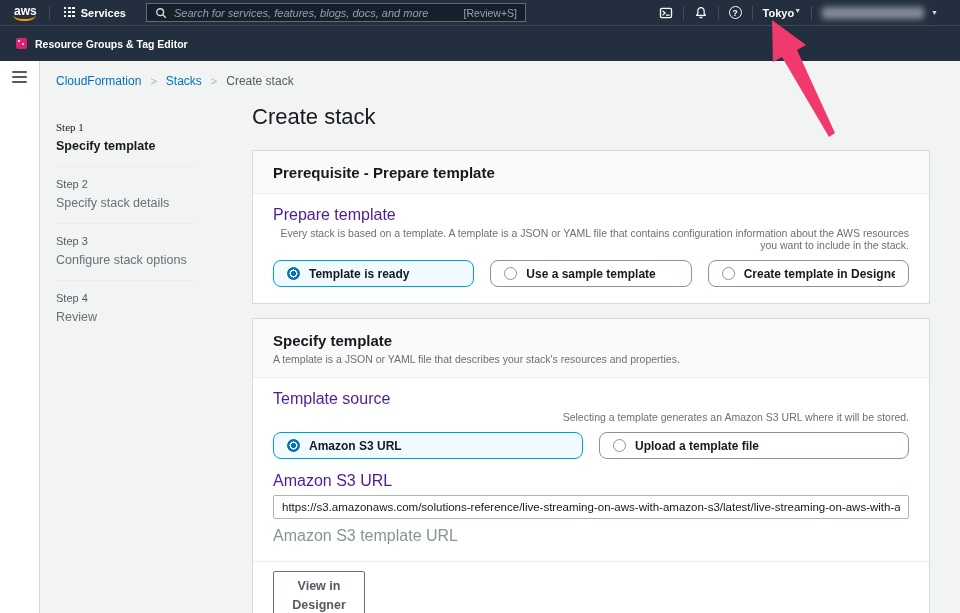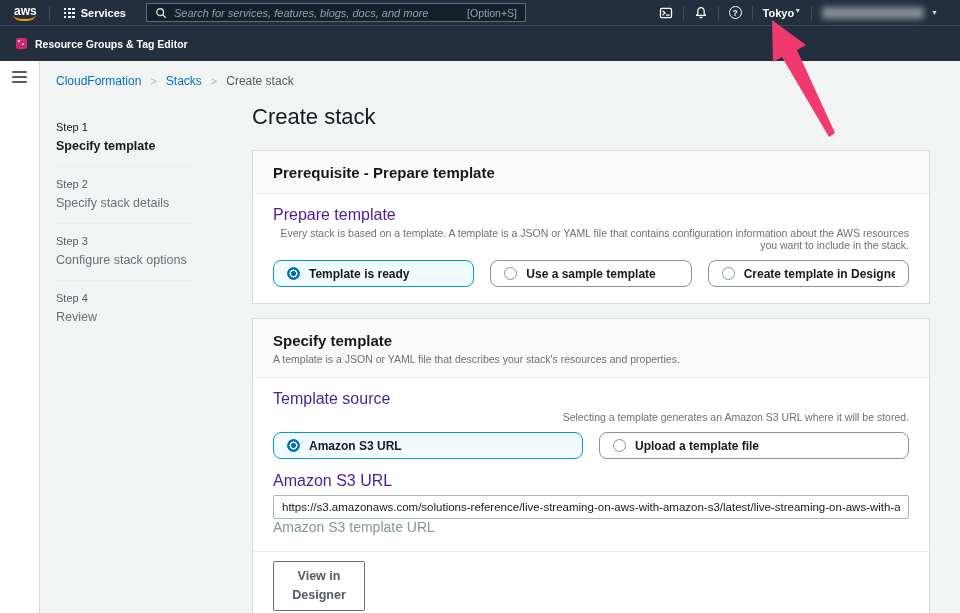--- a/index.html
+++ b/index.html
@@ -9,21 +9,21 @@
     font-family:"Liberation Sans","DejaVu Sans",sans-serif;
     background:#f2f3f3; color:#16191f;
   }
 
   
   .topnav { height:25px; background:#232f3e; display:flex; align-items:center; padding:0 12px; gap:10px; }
   .aws-logo { color:#fff; font-weight:bold; font-size:12px; line-height:1; position:relative; padding:2px 2px 5px; }
   .aws-logo::after { content:""; position:absolute; left:1px; right:3px; bottom:1px; height:4px;
     border-bottom:2px solid #ff9900; border-radius:0 0 70% 70% / 0 0 160% 160%; }
   .nav-sep { width:1px; height:14px; background:#414d5c; }
-  .services-btn { display:flex; align-items:flex-end; gap:6px; color:#fff; font-size:11px; font-weight:bold; padding:0 4px; cursor:pointer; }
+  .services-btn { display:flex; align-items:flex-start; gap:6px; color:#fff; font-size:11px; font-weight:bold; padding:0 4px; cursor:pointer; }
   .grid-icon { width:11px; height:11px; display:grid; grid-template-columns:repeat(3,1fr); grid-template-rows:repeat(3,1fr); gap:1.4px; }
   .grid-icon i { background:#fff; border-radius:.5px; }
   .searchbar { width:380px; height:19px; background:#171f2b; border:1px solid #5f6b7a; border-radius:0;
     display:flex; align-items:center; gap:7px; padding:0 8px; margin-left:6px; cursor:text; }
   .search-ph { flex:1; color:#95a0ab; font-style:italic; font-size:11px; white-space:nowrap; overflow:hidden; }
   .search-shortcut { color:#95a0ab; font-size:10.5px; }
   .topnav-right { margin-left:auto; display:flex; align-items:center; }
   .nav-icon-btn { padding:0 10px; display:flex; align-items:center; cursor:pointer; }
   .help-circle { width:13px; height:13px; border:1.4px solid #fff; border-radius:50%; color:#fff;
     font-size:8.5px; font-weight:bold; display:flex; align-items:center; justify-content:center; }
@@ -50,21 +50,21 @@
   .crumb-link { color:#0073bb; cursor:pointer; text-decoration:none; }
   .crumb-sep { color:#aab7b8; font-size:11px; }
   .crumb-current { color:#545b64; }
 
   .content-row { display:flex; margin-top:14px; }
   .steps-col { width:196px; flex-shrink:0; padding-top:8px; }
   .step { width:140px; padding:11px 0 13px; }
   .step:not(:last-child) { border-bottom:1px solid #eaeded; }
   .step-num { font-size:11px; color:#545b64; margin-bottom:6px; }
   .step-label { font-size:12.5px; color:#687078; }
-  .step.active .step-num { color:#16191f; }
+  .step.active .step-num { color:#16191f;font-family:Liberation Serif, serif; }
   .step.active .step-label { color:#16191f; font-weight:bold; }
 
   .main-col { flex:1; min-width:0; }
   .page-title { font-size:22px; font-weight:500; color:#16191f; margin:2px 0 20px; }
 
   .panel { background:#fff; border:1px solid #d5dbdb; margin-bottom:14px; }
   .panel-header { background:#fafafa; border-bottom:1px solid #eaeded; padding:13px 20px 12px; }
   .panel-title { font-size:15px; font-weight:bold; color:#16191f; }
   .panel-desc { font-size:10.5px; color:#687078; margin-top:4px; }
   .panel-body { padding:12px 20px 16px; }
@@ -77,21 +77,21 @@
     display:flex; align-items:center; gap:9px; padding:0 13px; cursor:pointer; }
   .tile.selected { background:#f1faff; border-color:#00a1c9; }
   .tile-label { font-size:12px; font-weight:bold; color:#16191f; white-space:nowrap; overflow:hidden; }
   .radio { width:13px; height:13px; border-radius:50%; border:1px solid #879596; background:#fff; flex-shrink:0; }
   .radio.checked { border:none;
     background:radial-gradient(circle,#0073bb 0 2.4px,#fff 2.5px 4px,#0073bb 4.1px 6.5px,#fff 6.6px); }
 
   .form-group { margin-top:13px; }
   .text-input { width:100%; height:24px; border:1px solid #aab7b8; border-radius:2px; padding:0 8px;
     font-size:11.5px; color:#16191f; font-family:inherit; margin-top:5px; outline:none; }
-  .input-helper { font-size:14px; color:#879596; margin-top:0; }
+  .input-helper { font-size:16px; color:#879596; margin-top:8px; }
 
   .panel-footer { border-top:1px solid #eaeded; padding:9px 12px 9px 20px; display:flex; gap:12px; align-items:center; }
   .s3url-text { flex:1; font-size:12px; color:#16191f; line-height:1.6; word-break:break-all; }
   .s3url-prefix { margin-right:6px; }
   .designer-btn { flex-shrink:0; width:92px; background:#fff; border:1px solid #687078; border-radius:2px;
     color:#545b64; font-weight:bold; font-size:12.5px; line-height:1.5; padding:5px 10px; text-align:center;
     font-family:inherit; cursor:pointer; }
 
   .actions { display:flex; justify-content:flex-end; align-items:center; gap:24px; padding:4px 0 0; }
   .next-btn { background:#ec7211; border:none; border-radius:2px; color:#fff; font-size:13px; font-weight:bold;
@@ -118,21 +118,21 @@
         <i></i>
       </span>
     <span>Services</span>
   </div>
   <div class="searchbar">
     <svg class="search-icon" viewBox="0 0 14 14" width="12" height="12">
         <circle cx="6" cy="6" r="4" fill="none" stroke="#d5dbdb" stroke-width="1.6"></circle>
         <line x1="9.2" y1="9.2" x2="12.6" y2="12.6" stroke="#d5dbdb" stroke-width="1.6"></line>
       </svg>
     <span class="search-ph">Search for services, features, blogs, docs, and more</span>
-    <span class="search-shortcut">[Option+S]</span>
+    <span class="search-shortcut">[Review+S]</span>
   </div>
   <div class="topnav-right">
     <div class="nav-icon-btn">
       <svg viewBox="0 0 16 16" width="14" height="14">
           <rect x="1.7" y="2.7" width="12.6" height="10.6" rx="1.5" fill="none" stroke="#fff" stroke-width="1.5"></rect>
           <path d="M4.6 6l2.4 2-2.4 2" fill="none" stroke="#fff" stroke-width="1.5" stroke-linecap="round" stroke-linejoin="round"></path>
           <line x1="8.6" y1="10.4" x2="11.6" y2="10.4" stroke="#fff" stroke-width="1.5" stroke-linecap="round"></line>
         </svg>
     </div>
     <div class="nav-sep"></div>

